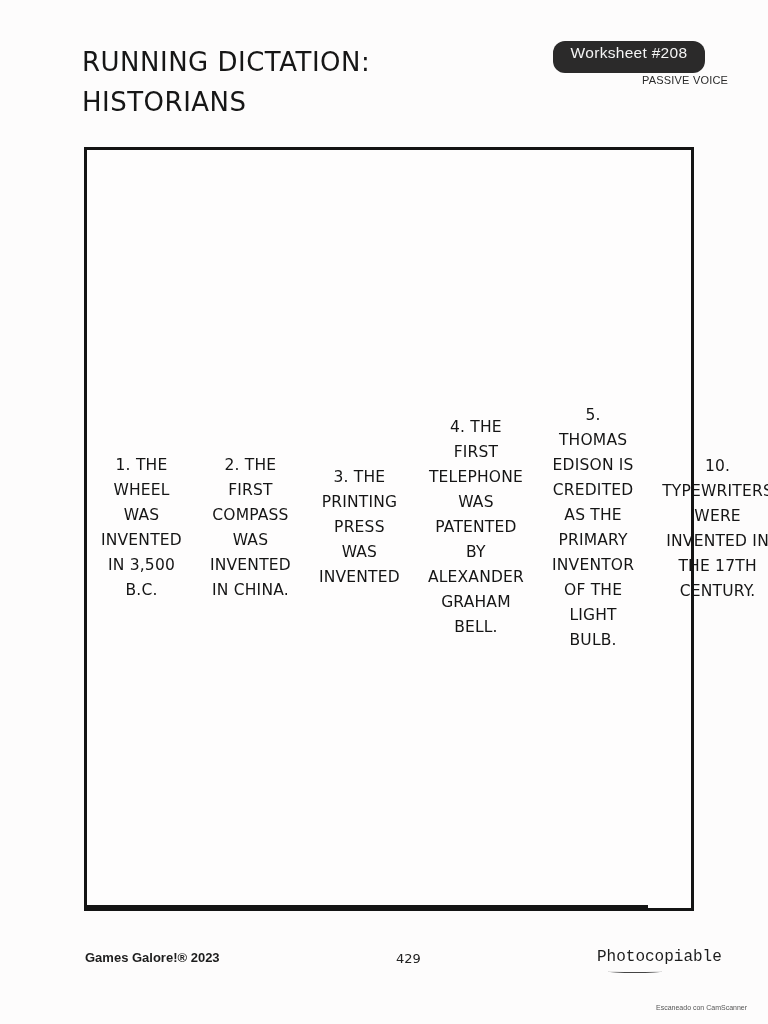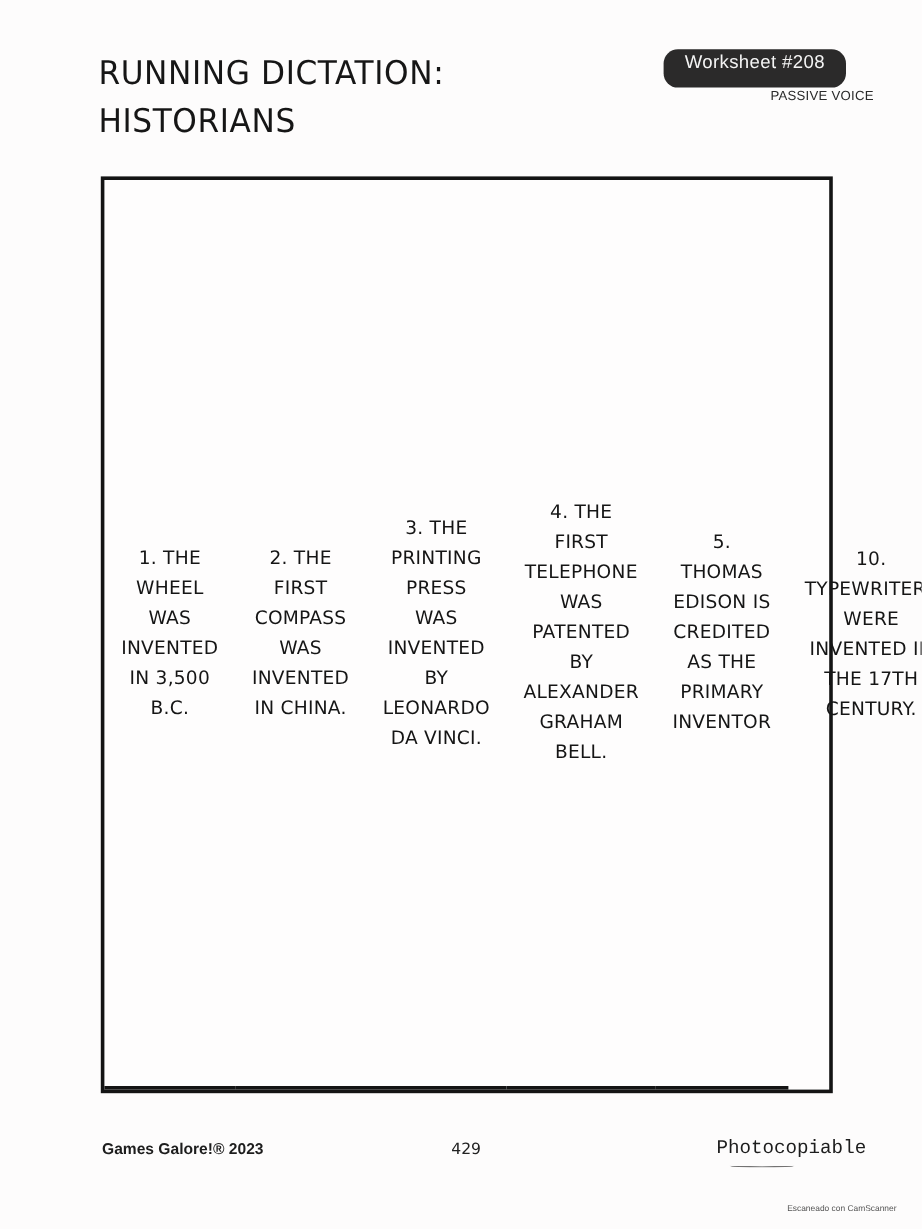--- a/index.html
+++ b/index.html
@@ -91,21 +91,21 @@
       position: absolute;
       left: 85px;
       top: 950px;
       font-family: Liberation Sans, sans-serif;
       font-size: 13px;
       font-weight: bold;
       color: #1d1d1d;
     }
     .footer-page {
       position: absolute;
-      left: 376px;
+      left: 396px;
       top: 951px;
       font-family: "DejaVu Sans", sans-serif;
       font-size: 13px;
       color: #222;
     }
     .footer-right {
       position: absolute;
       left: 597px;
       top: 948px;
       font-family: Liberation Mono, monospace;
@@ -148,32 +148,32 @@
     </div>
   </div>
   <div class="strip">
     <div class="strip-text">
       <span class="line">2. THE FIRST COMPASS WAS INVENTED IN CHINA.</span>
     </div>
   </div>
   <div class="strip">
     <div class="strip-text">
       <span class="line">3. THE PRINTING PRESS WAS INVENTED</span>
-      <span class="line">BY LEONARDO DA VINCI.</span>
     </div>
   </div>
   <div class="strip">
     <div class="strip-text">
       <span class="line">4. THE FIRST TELEPHONE WAS PATENTED BY ALEXANDER</span>
       <span class="line">GRAHAM BELL.</span>
     </div>
   </div>
   <div class="strip">
     <div class="strip-text">
       <span class="line">5. THOMAS EDISON IS CREDITED AS THE PRIMARY INVENTOR</span>
+      <span class="line">OF THE LIGHT BULB.</span>
     </div>
   </div>
   <div class="strip">
     <div class="strip-text">
       <span class="line">10. TYPEWRITERS WERE INVENTED IN THE 17TH CENTURY.</span>
     </div>
   </div>
 </div>
 
 <div class="footer-left">Games Galore!® 2023</div>

